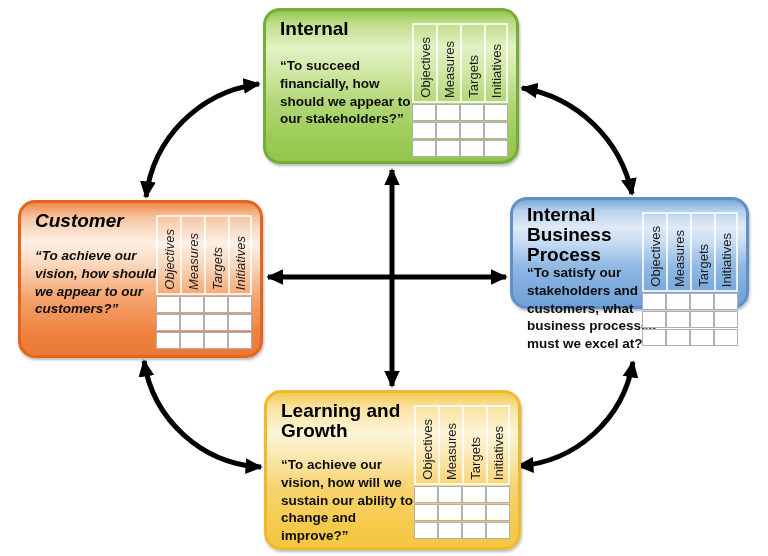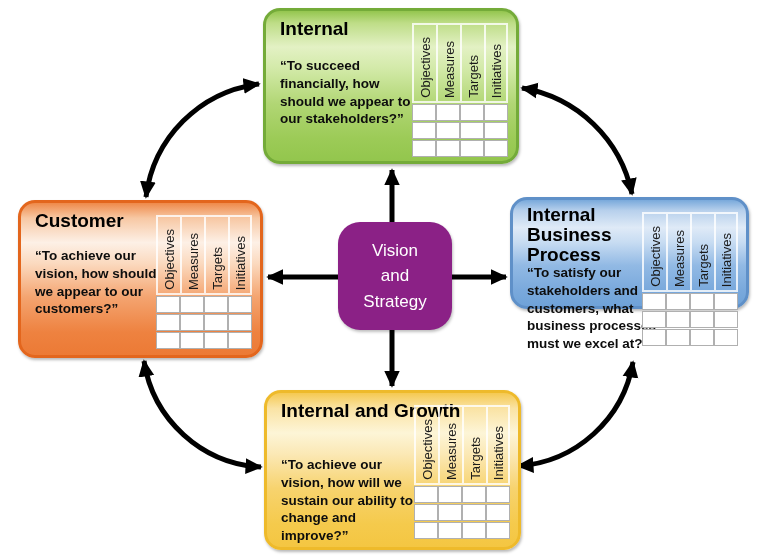--- a/index.html
+++ b/index.html
@@ -20,21 +20,21 @@
   .persp .pquote {
     position:absolute; left:14px; font-size:13.5px; font-weight:bold;
     color:#0d0d0d; line-height:1.32;
   }
 
   .financial { left:263px; top:8px;  width:256px; height:156px;
     border-color:#74ab39;
     background:linear-gradient(180deg,#94c64f 0%,#bedd87 8%,#e3f1c4 24%,#d3eaa9 38%,#b1d674 62%,#9ccb57 85%,#93c64d 100%); }
   .customer  { left:18px;  top:200px; width:245px; height:158px;
     border-color:#e3661d;
-    background:linear-gradient(180deg,#ef8a4a 0%,#f7c8a4 10%,#fdf0e6 26%,#fbd9be 40%,#f4a470 62%,#ee8240 85%,#ec7a35 100%); }
+    background:linear-gradient(180deg,#ef8a4a 0%,#f7c8a4 10%,#fdf0e6 26%,#fbd9be 40%,#f4a470 62%,#ee8240 85%,#ec7a35 100%);font-style:italic; }
   .internal  { left:510px; top:197px; width:239px; height:112px;
     border-color:#5f90c8;
     background:linear-gradient(180deg,#79a9db 0%,#b7d0ec 10%,#dfeaf7 26%,#c7dcf2 40%,#91b9e4 62%,#7aa9dc 85%,#6fa2d8 100%); }
   .learning  { left:264px; top:390px; width:257px; height:160px;
     border-color:#eeba2b;
     background:linear-gradient(180deg,#f5c952 0%,#fae3a4 10%,#fdf5d7 26%,#fbe8b4 40%,#f7d36e 62%,#f5ca4c 85%,#f4c642 100%); }
 
   .financial .pquote { top:46px; width:140px; }
   .customer  .pquote { top:44px; width:142px; }
   .internal  .ptitle { top:5px; }
@@ -198,21 +198,21 @@
             <span class="vtext">Initiatives</span>
           </div>
       <div class="td"></div>
           <div class="td"></div>
           <div class="td"></div>
         </div>
     </div>
   </div>
 
   <div class="persp learning">
-    <div class="ptitle" style="width:180px;">Internal and Growth</div>
+    <div class="ptitle" style="width:180px;">Learning and Growth</div>
     <div class="pquote">“To achieve our vision, how will we sustain our ability to change and improve?”</div>
     <div class="ptable">
       <div class="tcol">
         <div class="th">
             <span class="vtext">Objectives</span>
           </div>
       <div class="td"></div>
           <div class="td"></div>
           <div class="td"></div>
         </div>
@@ -236,17 +236,14 @@
         <div class="th">
             <span class="vtext">Initiatives</span>
           </div>
       <div class="td"></div>
           <div class="td"></div>
           <div class="td"></div>
         </div>
     </div>
   </div>
 
-  <div class="centerbox">
-    <div class="clabel">Vision and Strategy</div>
-  </div>
 
 </div>
 
 </body></html>

